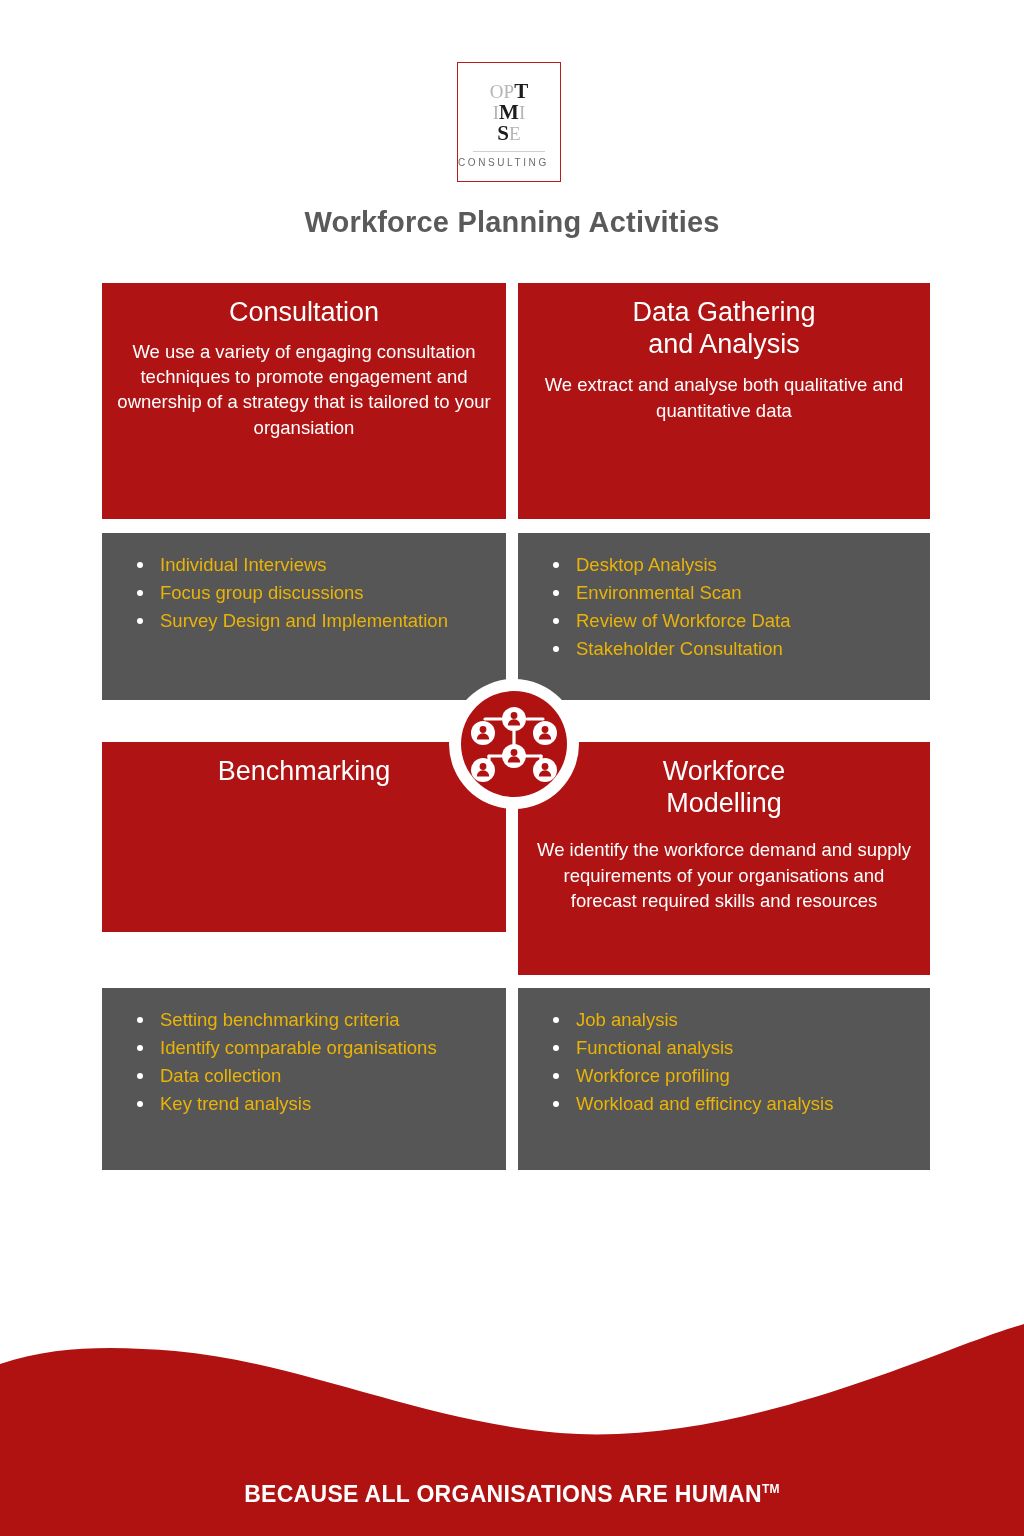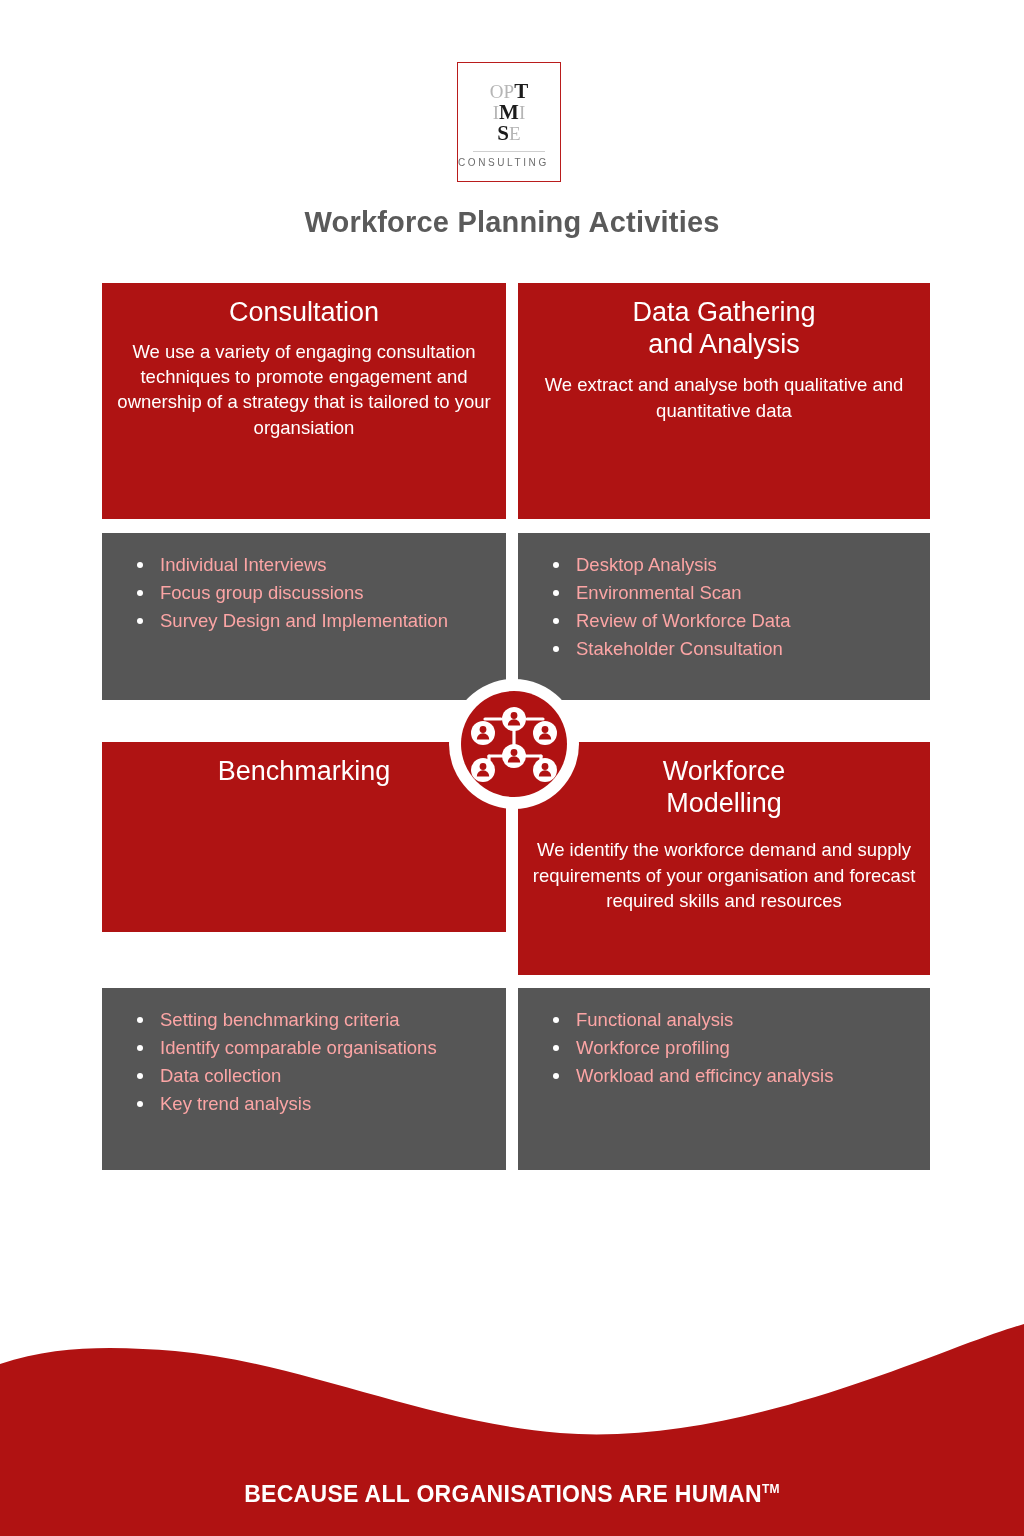--- a/index.html
+++ b/index.html
@@ -115,21 +115,21 @@
     background: #565656;
     color: #ffffff;
     padding: 18px 16px 14px 30px;
   }
   .card-list ul { list-style: none; }
   .card-list li {
     position: relative;
     font-size: 18.5px;
     line-height: 1.52;
     padding-left: 28px;
-    color: #fca5a5;
+    color: #eab308;
   }
   .card-list li::before {
     content: "";
     position: absolute;
     left: 5px;
     top: 11px;
     width: 6px;
     height: 6px;
     border-radius: 50%;
     background: #ffffff;
@@ -261,24 +261,25 @@
       <li>Setting benchmarking criteria</li>
       <li>Identify comparable organisations</li>
       <li>Data collection</li>
       <li>Key trend analysis</li>
     </ul>
   </div>
 
   <div class="card-head" id="head-modelling">
     <h2>Workforce
 Modelling</h2>
-    <p>We identify the workforce demand and supply requirements of your organisation and  forecast required skills and resources</p>
+    <p>We identify the workforce demand and supply requirements of your organisations and  forecast required skills and resources</p>
   </div>
   <div class="card-list" id="list-modelling">
     <ul>
+      <li>Job analysis</li>
       <li>Functional analysis</li>
       <li>Workforce profiling</li>
       <li>Workload and efficincy analysis</li>
     </ul>
   </div>
 
   <div class="hub">
     <div class="hub-inner">
       <svg width="86" height="76" viewBox="0 0 86 76">
         <g stroke="#ffffff" stroke-width="3.2" fill="none" stroke-linecap="round">

